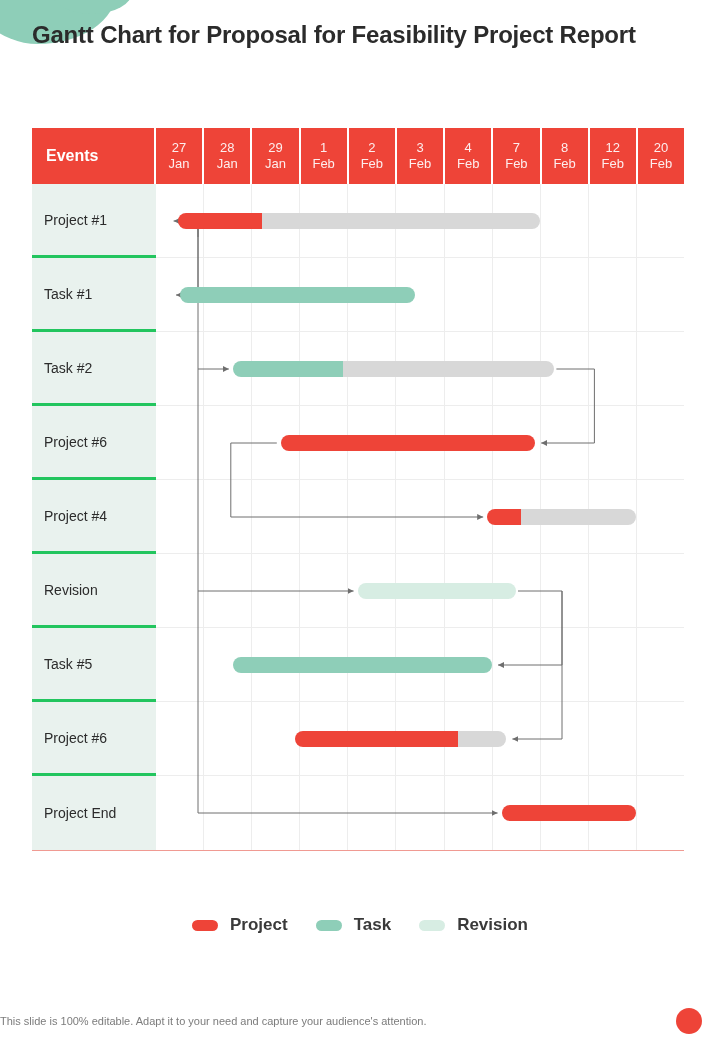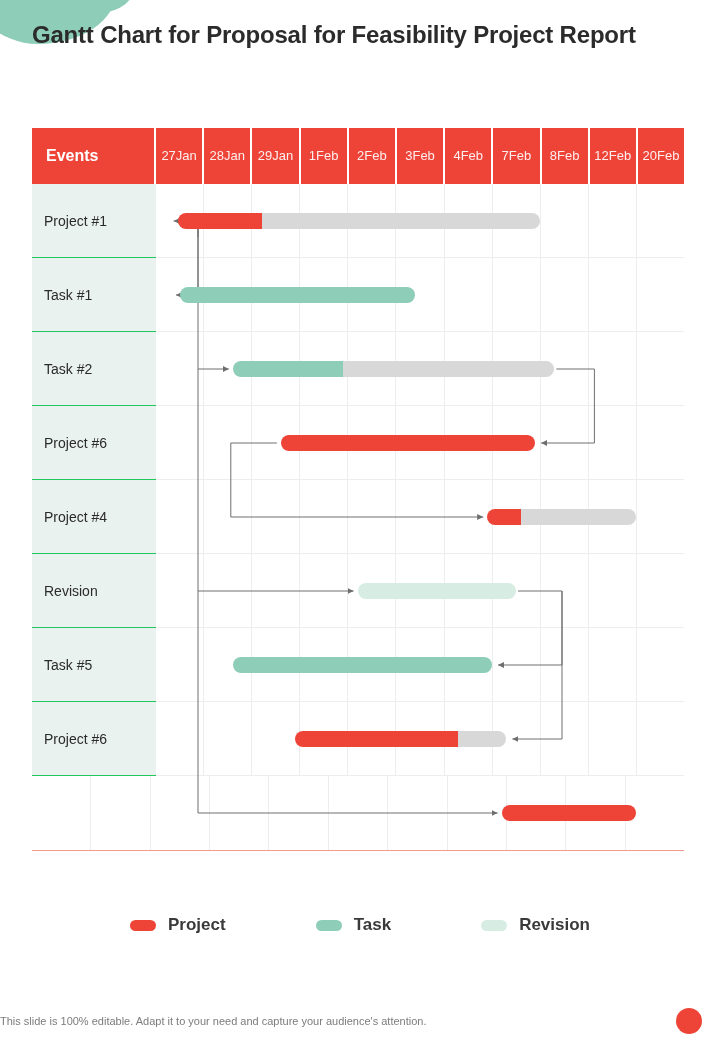--- a/index.html
+++ b/index.html
@@ -8,48 +8,48 @@
   
   .blob{position:absolute;left:-34px;top:-42px;width:150px;height:86px;background:#8ECEB8;border-radius:0 0 60% 55%/0 0 70% 95%;}
   .blob2{position:absolute;left:52px;top:-30px;width:80px;height:44px;background:#8ECEB8;border-radius:50%;}
 
   .title{position:absolute;left:32px;top:18px;width:620px;font-size:24px;line-height:33px;font-weight:bold;color:#2B2B2B;letter-spacing:-0.2px;}
 
   
   .gantt{position:absolute;left:32px;top:128px;width:652px;}
   .grid-head{display:flex;background:#EE4438;height:56px;}
   .head-events{width:124px;box-sizing:border-box;display:flex;align-items:center;padding-left:14px;color:#ffffff;font-size:16px;font-weight:bold;border-right:2px solid #ffffff;}
-  .head-date{flex:1 1 0;box-sizing:border-box;border-right:2px solid #ffffff;display:flex;flex-direction:row;align-items:center;justify-content:center;color:#fdeeee;font-size:13px;line-height:16px;}
+  .head-date{flex:1 1 0;box-sizing:border-box;border-right:2px solid #ffffff;display:flex;flex-direction:column;align-items:center;justify-content:center;color:#fdeeee;font-size:13px;line-height:16px;}
   .head-date:last-child{border-right:none;}
   .head-date .d{font-weight:normal;}
 
   .body{position:relative;border-bottom:1.5px solid #F09A92;}
   .row{display:flex;height:74px;position:relative;}
-  .row-label{width:124px;box-sizing:border-box;background:#E9F2EE;display:flex;align-items:center;padding-left:12px;font-size:14px;color:#2B2B2B;border-bottom:1px solid #22c55e;}
+  .row-label{width:124px;box-sizing:border-box;background:#E9F2EE;display:flex;align-items:center;padding-left:12px;font-size:14px;color:#2B2B2B;border-bottom:3px solid #22c55e;}
   .row:last-child .row-label{border-bottom:none;}
   .row-cells{flex:1 1 0;display:flex;}
   .cell{flex:1 1 0;box-sizing:border-box;border-right:1px solid #EDEDED;border-bottom:1px solid #EDEDED;}
   .cell:last-child{border-right:none;}
   .row:last-child .cell{border-bottom:none;}
 
   
   .overlay{position:absolute;left:124px;top:0;right:0;bottom:0;pointer-events:none;}
 
   .bar{position:absolute;height:16px;border-radius:8px;overflow:hidden;display:flex;}
   .seg{height:100%;}
   .seg.red{background:#EE4438;}
   .seg.grey{background:#D8D8D8;}
   .seg.green{background:#8ECEB8;}
   .seg.pale{background:#D7EDE3;}
 
   
   .conn{position:absolute;left:0;top:0;width:100%;height:100%;overflow:visible;}
 
   
-  .legend{position:absolute;left:0;right:0;top:915px;display:flex;justify-content:center;gap:90px;align-items:center;}
+  .legend{position:absolute;left:0;right:0;top:915px;display:flex;justify-content:center;gap:28px;align-items:center;}
   .leg-item{display:flex;align-items:center;gap:12px;}
   .swatch{width:26px;height:11px;border-radius:6px;}
   .swatch.project{background:#EE4438;}
   .swatch.task{background:#8ECEB8;}
   .swatch.revision{background:#D7EDE3;}
   .leg-label{font-size:17px;font-weight:bold;color:#3A3A3A;}
 
   .footer{position:absolute;left:0;right:0;top:1015px;text-align:left;font-size:11px;color:#7C7C7C;}
   .dot{position:absolute;right:18px;top:1008px;width:26px;height:26px;border-radius:50%;background:#EE4438;}
 </style>
@@ -237,20 +237,21 @@
             <div class="cell"></div>
             <div class="cell"></div>
             <div class="cell"></div>
             <div class="cell"></div>
             <div class="cell"></div>
             <div class="cell"></div>
             <div class="cell"></div>
           </div>
         </div>
         <div class="row">
+          <div class="row-label">Project End</div>
           <div class="row-cells">
             <div class="cell"></div>
             <div class="cell"></div>
             <div class="cell"></div>
             <div class="cell"></div>
             <div class="cell"></div>
             <div class="cell"></div>
             <div class="cell"></div>
             <div class="cell"></div>
             <div class="cell"></div>

